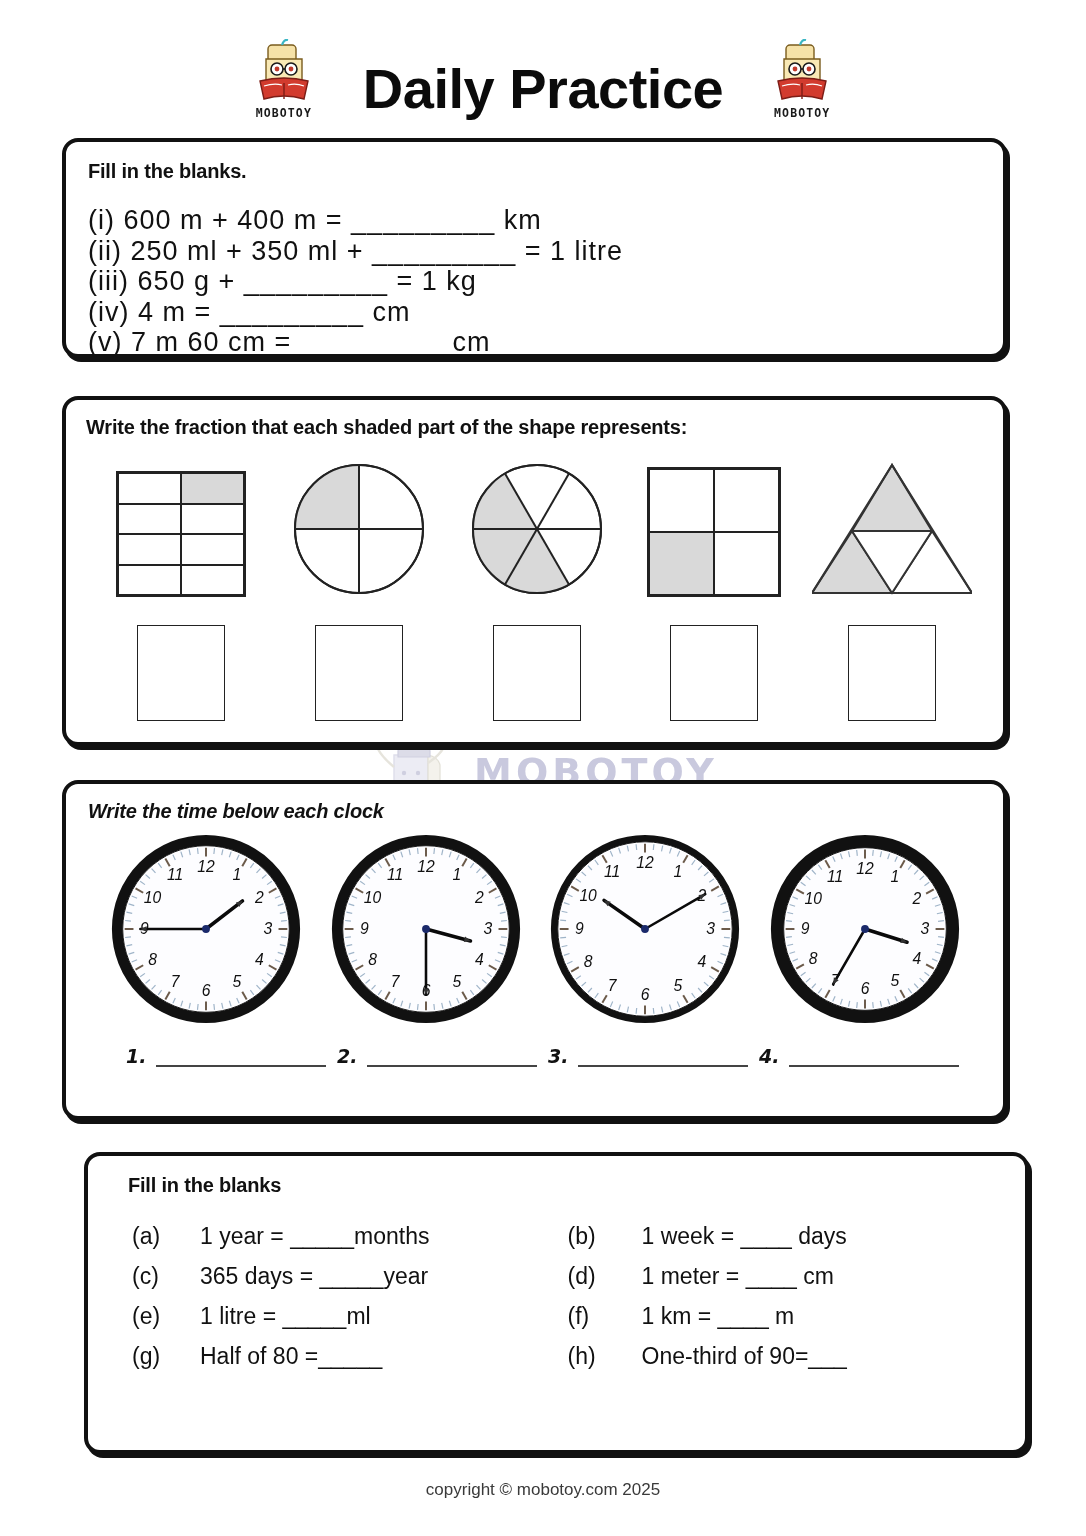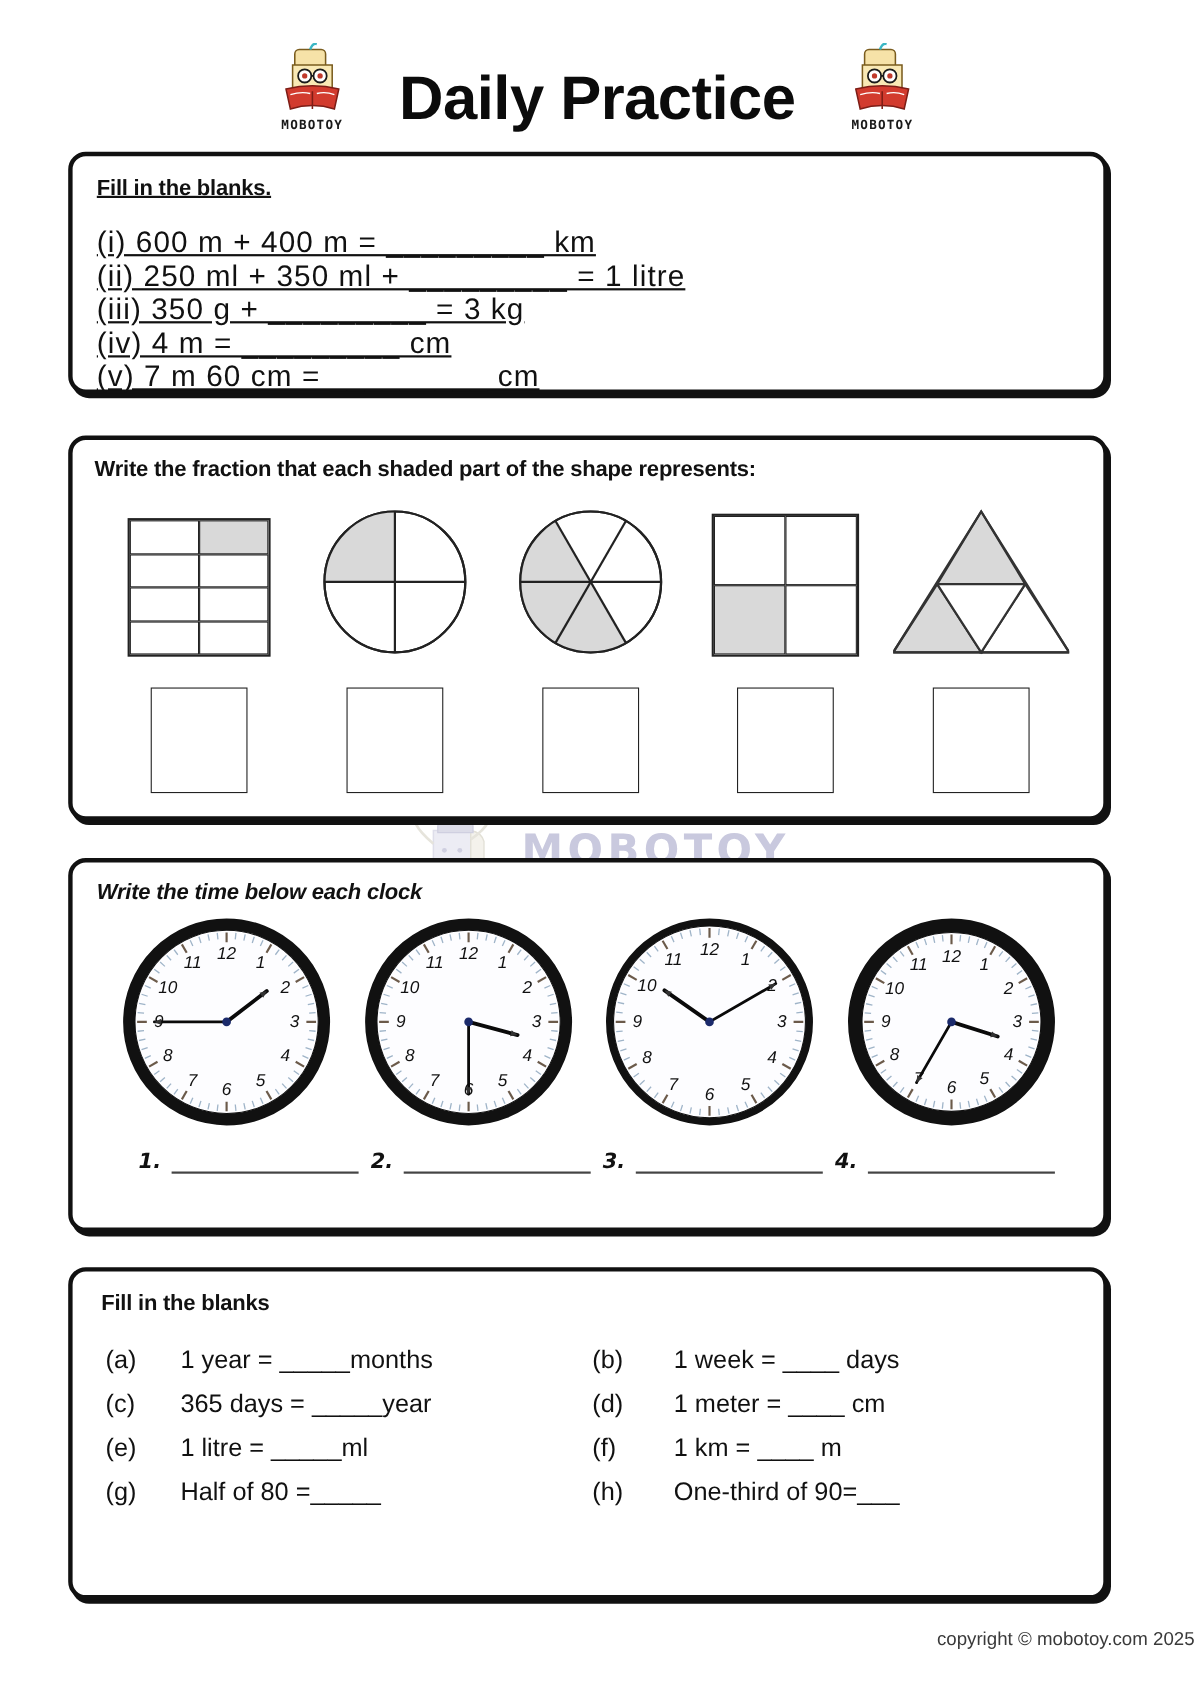--- a/index.html
+++ b/index.html
@@ -60,21 +60,21 @@
     z-index: 2;
   }
   .card-title {
     font-size: 20px;
     font-weight: 800;
     color: #111;
     letter-spacing: -0.2px;
   }
 
   
-  #sec-blanks1 { top: 138px; height: 220px; padding: 18px 22px 0 22px; text-decoration: underline; }
+  #sec-blanks1 { top: 138px; height: 220px; padding: 18px 22px 0 22px; }
   .blank-list { margin-top: 22px; }
   .blank-line {
     font-size: 27px;
     line-height: 30.5px;
     color: #111;
     white-space: nowrap;
   }
   .u { letter-spacing: 1px; }
 
   
@@ -150,21 +150,21 @@
     color: #111;
     font-family: "DejaVu Sans", sans-serif;
   }
   .clock-rule {
     flex: 1;
     border-bottom: 2.2px solid #444;
     height: 12px;
   }
 
   
-  #sec-blanks2 { top: 1152px; height: 302px; padding: 18px 26px 0 26px; }
+  #sec-blanks2 { top: 1152px; height: 302px; padding: 18px 26px 0 40px; margin-left: 22px; }
   .qgrid {
     display: grid;
     grid-template-columns: 1fr 1fr;
     row-gap: 13px;
     margin-top: 26px;
   }
   .qitem {
     display: flex;
     align-items: baseline;
     font-size: 23px;
@@ -203,21 +203,21 @@
     color: #d4d4de;
     margin-top: 4px;
     font-family: "DejaVu Sans", sans-serif;
   }
 
   
   .footer {
     position: absolute;
     top: 1480px;
     width: 100%;
-    text-align: right;
+    text-align: center;
     font-size: 17px;
     color: #3a3a3a;
   }
 </style>
 </head>
 <body>
 
 <div class="header">
   <div class="logo">
     <svg class="logo-mark" viewBox="0 0 64 66">
@@ -273,21 +273,21 @@
     <div class="wm-title">MOBOTOY</div>
     <div class="wm-sub">KIDS BOOKS STORE</div>
   </div>
 </div>
 
 <div class="card" id="sec-blanks1">
   <div class="card-title">Fill in the blanks.</div>
   <div class="blank-list">
     <div class="blank-line u">(i) 600 m + 400 m = _________ km</div>
     <div class="blank-line u">(ii) 250 ml + 350 ml + _________ = 1 litre</div>
-    <div class="blank-line u">(iii) 350 g + _________ = 3 kg</div>
+    <div class="blank-line u">(iii) 650 g + _________ = 1 kg</div>
     <div class="blank-line u">(iv) 4 m = _________ cm</div>
     <div class="blank-line u">(v) 7 m 60 cm = _________ cm</div>
   </div>
 </div>
 
 <div class="card" id="sec-fractions">
   <div class="card-title">Write the fraction that each shaded part of the shape represents:</div>
 
   <div class="shapes-row">
 

